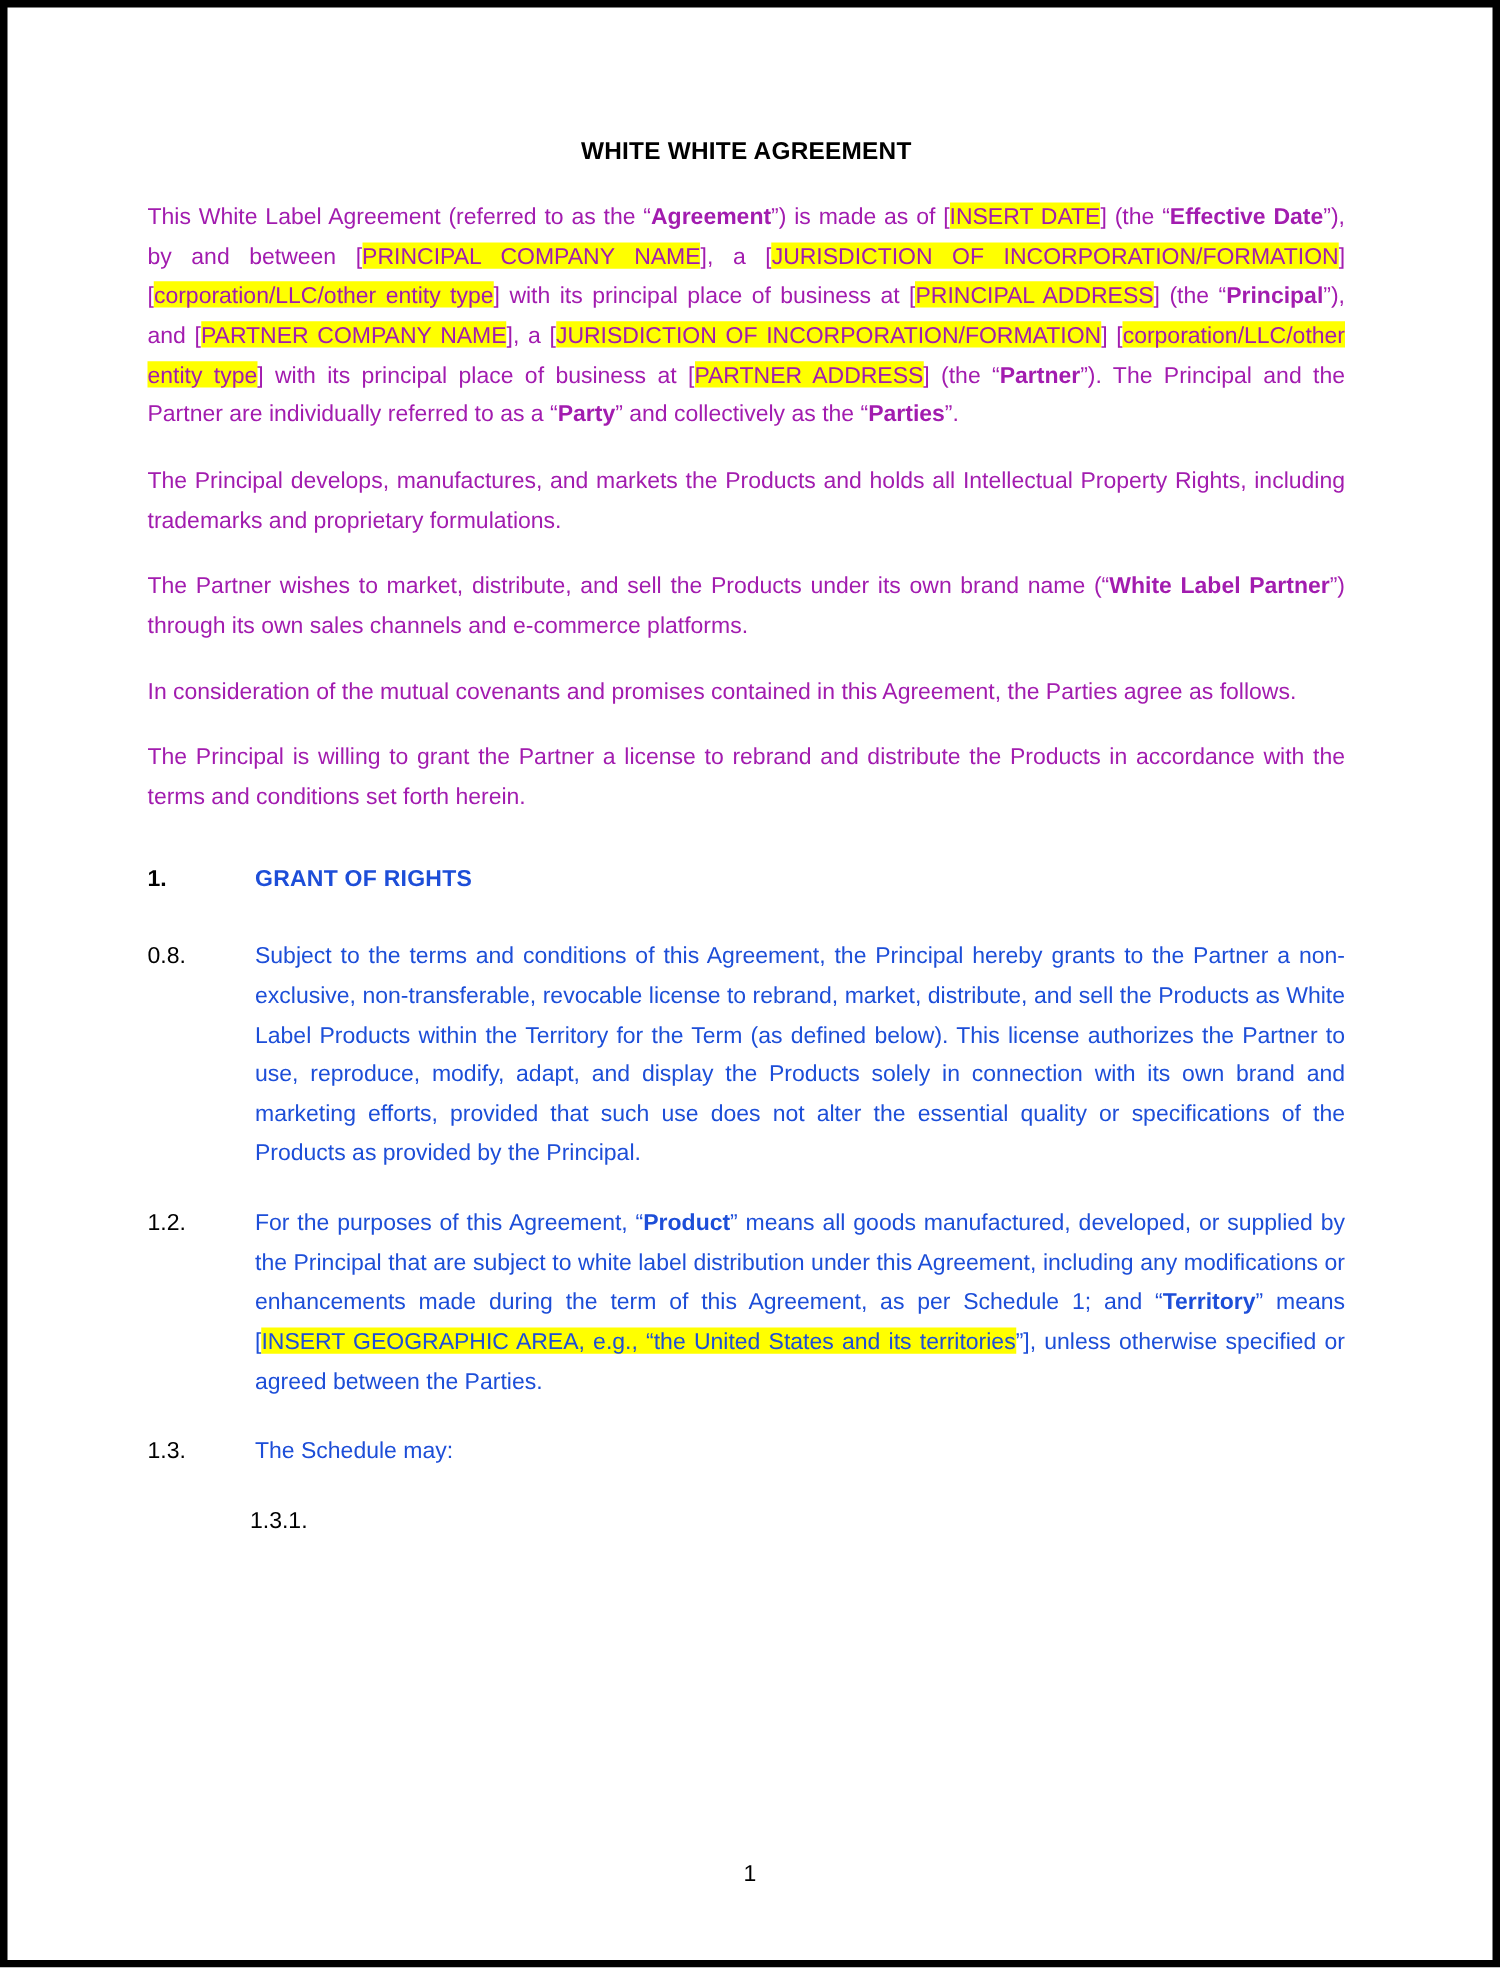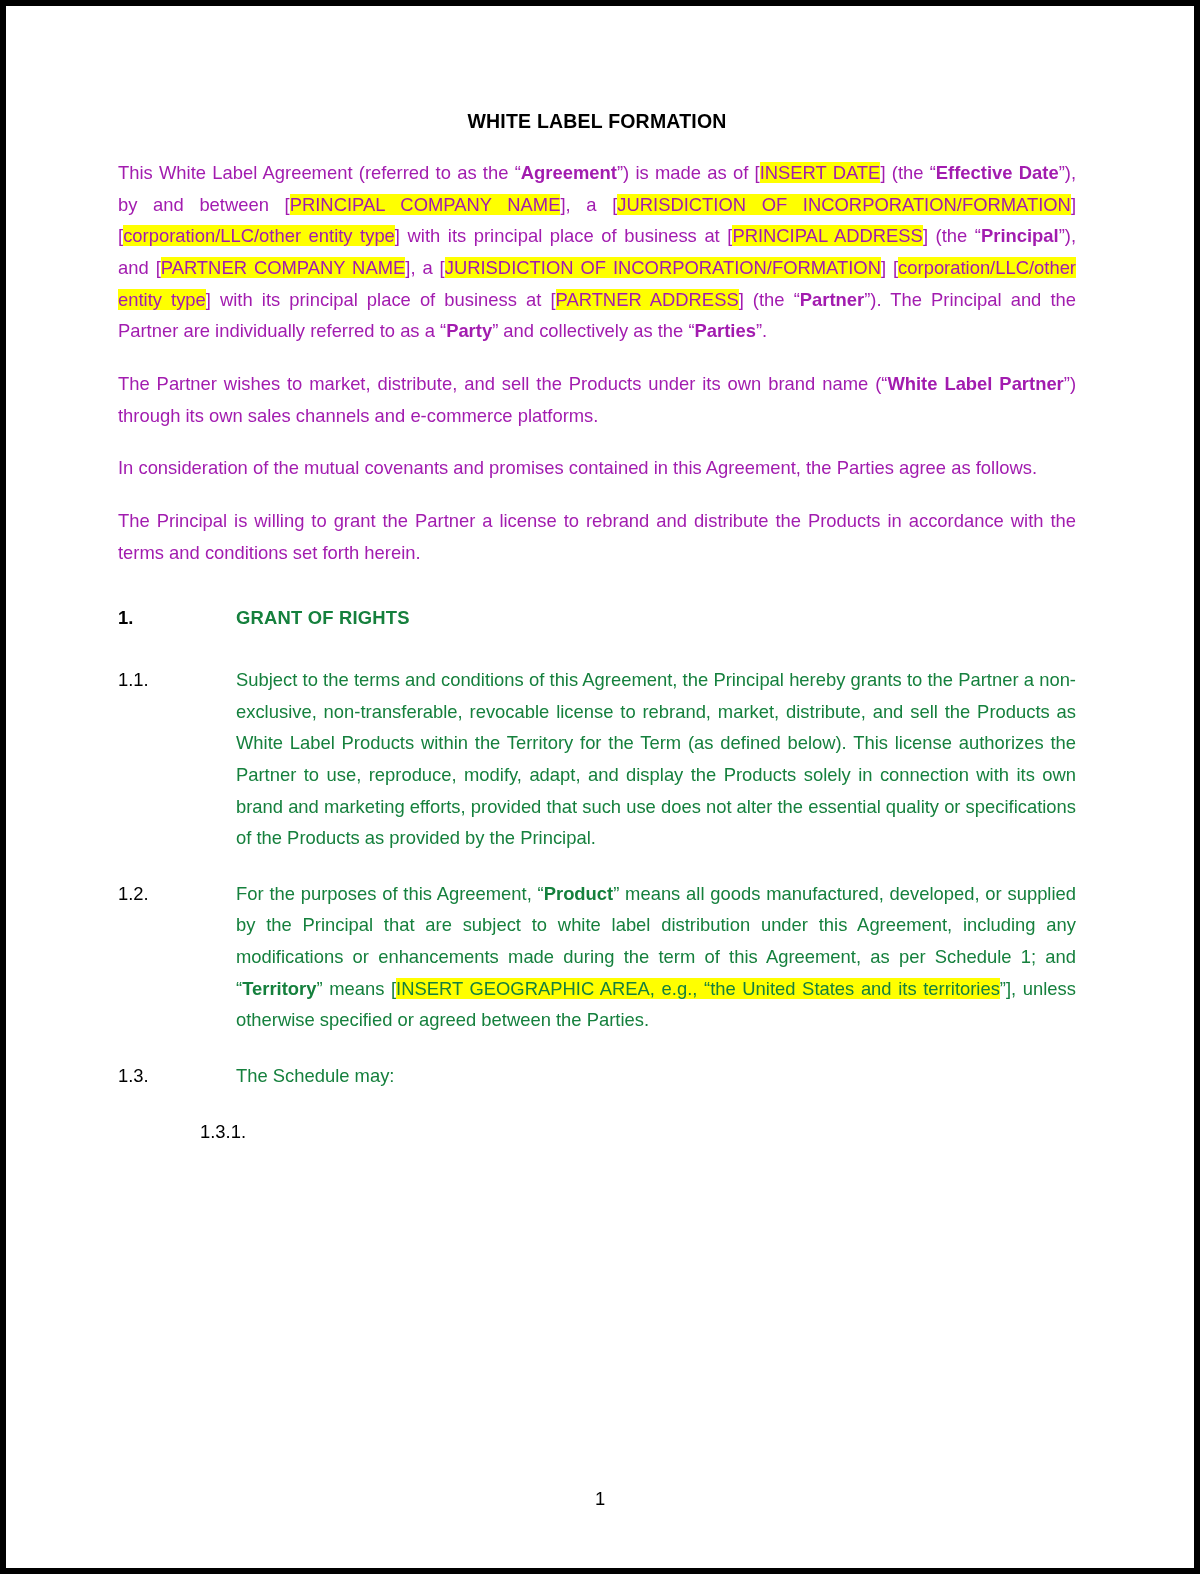--- a/index.html
+++ b/index.html
@@ -55,23 +55,22 @@
   }
   .clause .num {
     flex: 0 0 auto;
     font-size: 18.4px;
     line-height: 1.72;
     color: #000;
   }
   .clause .body {
     font-size: 18.4px;
     line-height: 1.72;
-    color: #15803d;
+    color: #1d4ed8;
     text-align: justify;
-    margin-left: 32px;
   }
   
   .lvl1 {
     margin-top: 34px;
     margin-bottom: 30px;
   }
   .lvl1 .num {
     width: 86px;
     font-weight: bold;
   }
@@ -106,38 +105,39 @@
     font-size: 18.4px;
     color: #000;
   }
 </style>
 </head>
 <body>
 
 <div class="page">
   <div class="sheet">
 
-    <div class="doc-title">WHITE LABEL FORMATION</div>
+    <div class="doc-title">WHITE WHITE AGREEMENT</div>
 
     <p class="para"><span>This White Label Agreement (referred to as the “</span><b>Agreement</b><span>”) is made as of [</span><span class="hl">INSERT DATE</span><span>] (the “</span><b>Effective Date</b><span>”), by and between [</span><span class="hl">PRINCIPAL COMPANY NAME</span><span>], a [</span><span class="hl">JURISDICTION OF INCORPORATION/FORMATION</span><span>] [</span><span class="hl">corporation/LLC/other entity type</span><span>] with its principal place of business at [</span><span class="hl">PRINCIPAL ADDRESS</span><span>] (the “</span><b>Principal</b><span>”), and [</span><span class="hl">PARTNER COMPANY NAME</span><span>], a [</span><span class="hl">JURISDICTION OF INCORPORATION/FORMATION</span><span>] [</span><span class="hl">corporation/LLC/other entity type</span><span>] with its principal place of business at [</span><span class="hl">PARTNER ADDRESS</span><span>] (the “</span><b>Partner</b><span>”). The Principal and the Partner are individually referred to as a “</span><b>Party</b><span>” and collectively as the “</span><b>Parties</b><span>”.</span></p>
 
+    <p class="para">The Principal develops, manufactures, and markets the Products and holds all Intellectual Property Rights, including trademarks and proprietary formulations.</p>
 
     <p class="para"><span>The Partner wishes to market, distribute, and sell the Products under its own brand name (“</span><b>White Label Partner</b><span>”) through its own sales channels and e-commerce platforms.</span></p>
 
     <p class="para">In consideration of the mutual covenants and promises contained in this Agreement, the Parties agree as follows.</p>
 
     <p class="para">The Principal is willing to grant the Partner a license to rebrand and distribute the Products in accordance with the terms and conditions set forth herein.</p>
 
     <div class="clause lvl1">
       <div class="num">1.</div>
       <div class="body">GRANT OF RIGHTS</div>
     </div>
 
     <div class="clause lvl2">
-      <div class="num">1.1.</div>
+      <div class="num">0.8.</div>
       <div class="body">Subject to the terms and conditions of this Agreement, the Principal hereby grants to the Partner a non-exclusive, non-transferable, revocable license to rebrand, market, distribute, and sell the Products as White Label Products within the Territory for the Term (as defined below). This license authorizes the Partner to use, reproduce, modify, adapt, and display the Products solely in connection with its own brand and marketing efforts, provided that such use does not alter the essential quality or specifications of the Products as provided by the Principal.</div>
     </div>
 
     <div class="clause lvl2">
       <div class="num">1.2.</div>
       <div class="body"><span>For the purposes of this Agreement, “</span><b>Product</b><span>” means all goods manufactured, developed, or supplied by the Principal that are subject to white label distribution under this Agreement, including any modifications or enhancements made during the term of this Agreement, as per Schedule 1; and “</span><b>Territory</b><span>” means [</span><span class="hl">INSERT GEOGRAPHIC AREA, e.g., “the United States and its territories</span><span>”], unless otherwise specified or agreed between the Parties.</span></div>
     </div>
 
     <div class="clause lvl2">
       <div class="num">1.3.</div>

